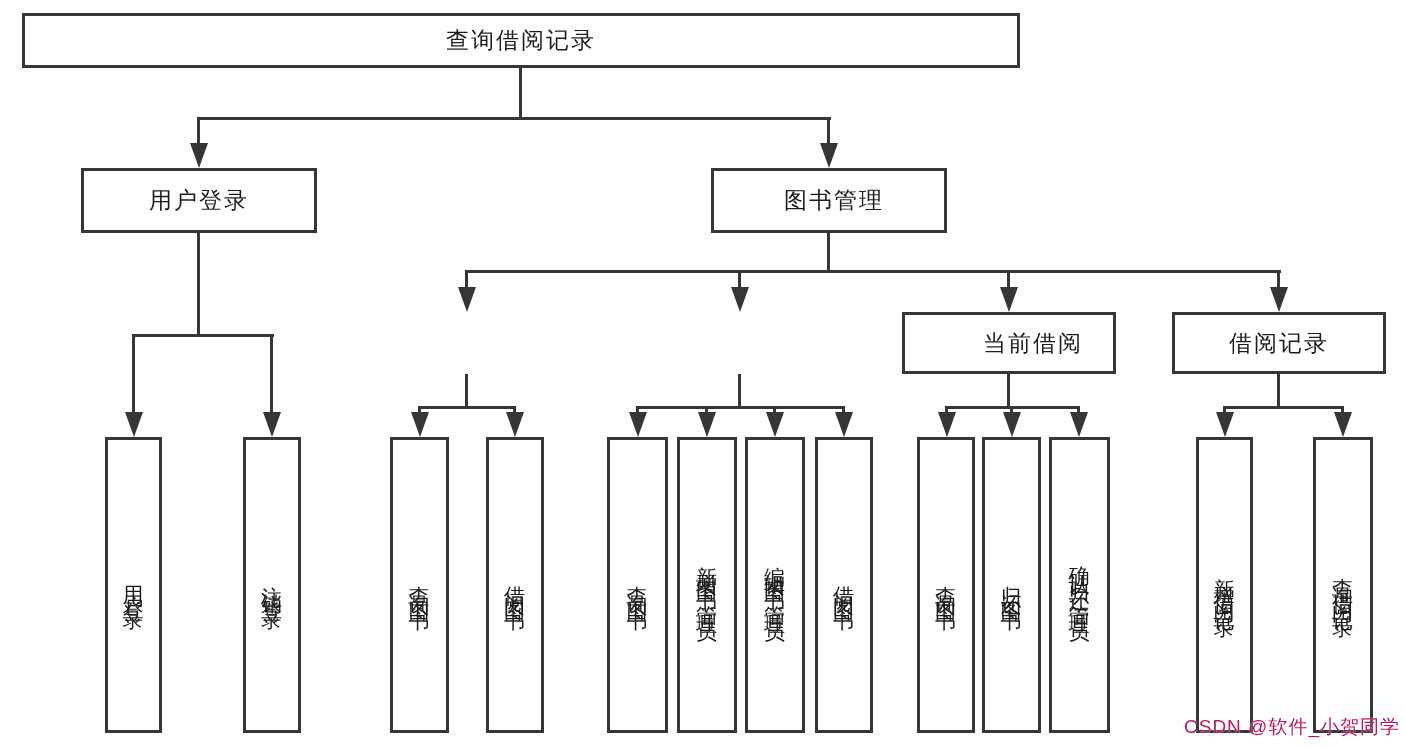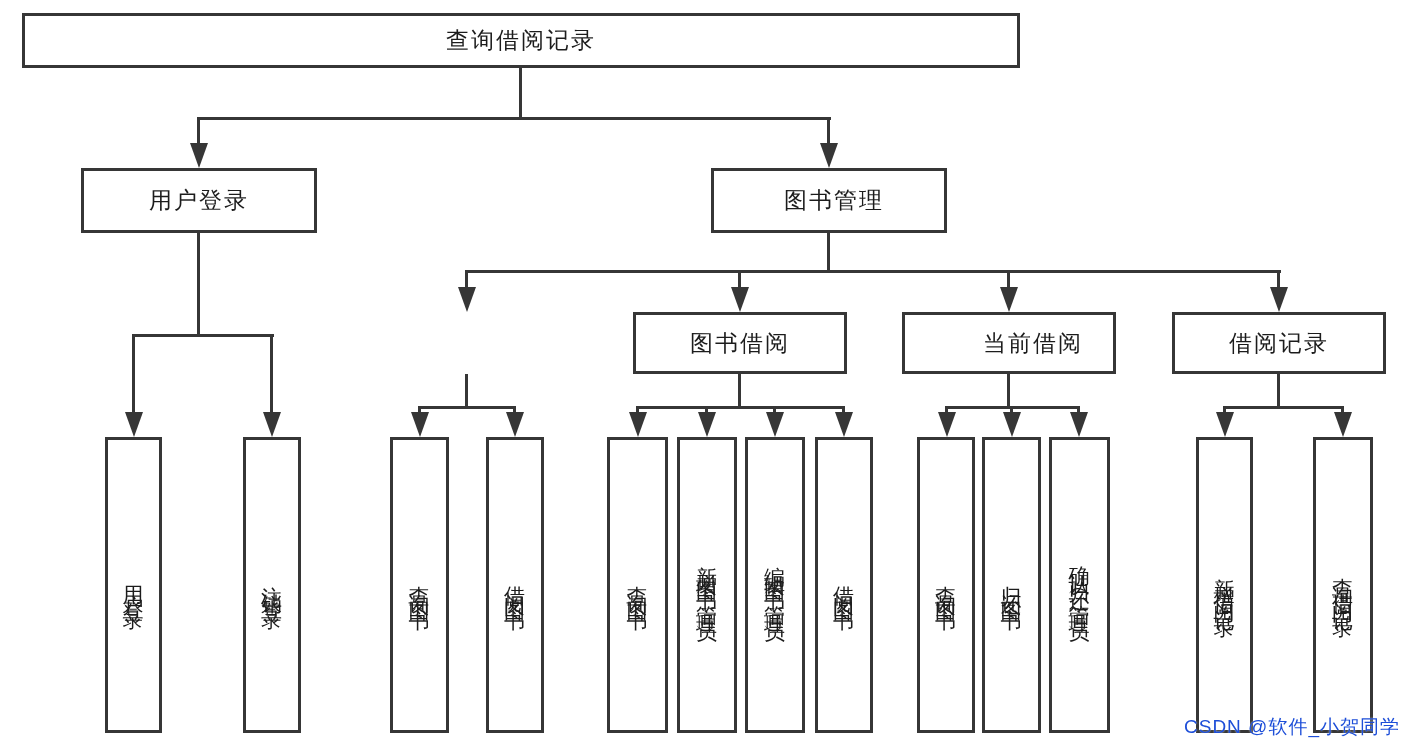--- a/index.html
+++ b/index.html
@@ -43,21 +43,21 @@
     position:absolute;
     width:0;height:0;
     border-left:9px solid transparent;
     border-right:9px solid transparent;
     border-top:25px solid var(--line);
   }
   .watermark{
     position:absolute;
     left:1184px;top:714px;
     font-size:19px;
-    color:#1d4ed8;
+    color:#be185d;
     letter-spacing:1px;
     white-space:nowrap;
     z-index:5;
     text-shadow:0 0 2px rgba(255,255,255,.8);
   }
 </style>
 </head>
 <body>
 
 <div id="canvas">
@@ -91,23 +91,20 @@
   <div class="hl" style="left:465px;top:270px;width:816px;"></div>
   <div class="vl" style="left:465px;top:270px;height:20px;"></div>
   <div class="arrow" style="left:458px;top:287px;"></div>
   <div class="vl" style="left:738px;top:270px;height:20px;"></div>
   <div class="arrow" style="left:731px;top:287px;"></div>
   <div class="vl" style="left:1007px;top:270px;height:20px;"></div>
   <div class="arrow" style="left:1000px;top:287px;"></div>
   <div class="vl" style="left:1277px;top:270px;height:20px;"></div>
   <div class="arrow" style="left:1270px;top:287px;"></div>
 
-  <div class="box" style="left:633px;top:312px;width:214px;height:62px;">
-    <span class="hlabel">图书借阅</span>
-  </div>
   <div class="box" style="left:902px;top:312px;width:214px;height:62px;padding-left:48px;">
     <span class="hlabel">当前借阅</span>
   </div>
   <div class="box" style="left:1172px;top:312px;width:214px;height:62px;">
     <span class="hlabel">借阅记录</span>
   </div>
 
   <div class="vl" style="left:465px;top:374px;height:35px;"></div>
   <div class="hl" style="left:418px;top:406px;width:97px;"></div>
   <div class="vl" style="left:418px;top:406px;height:12px;"></div>

